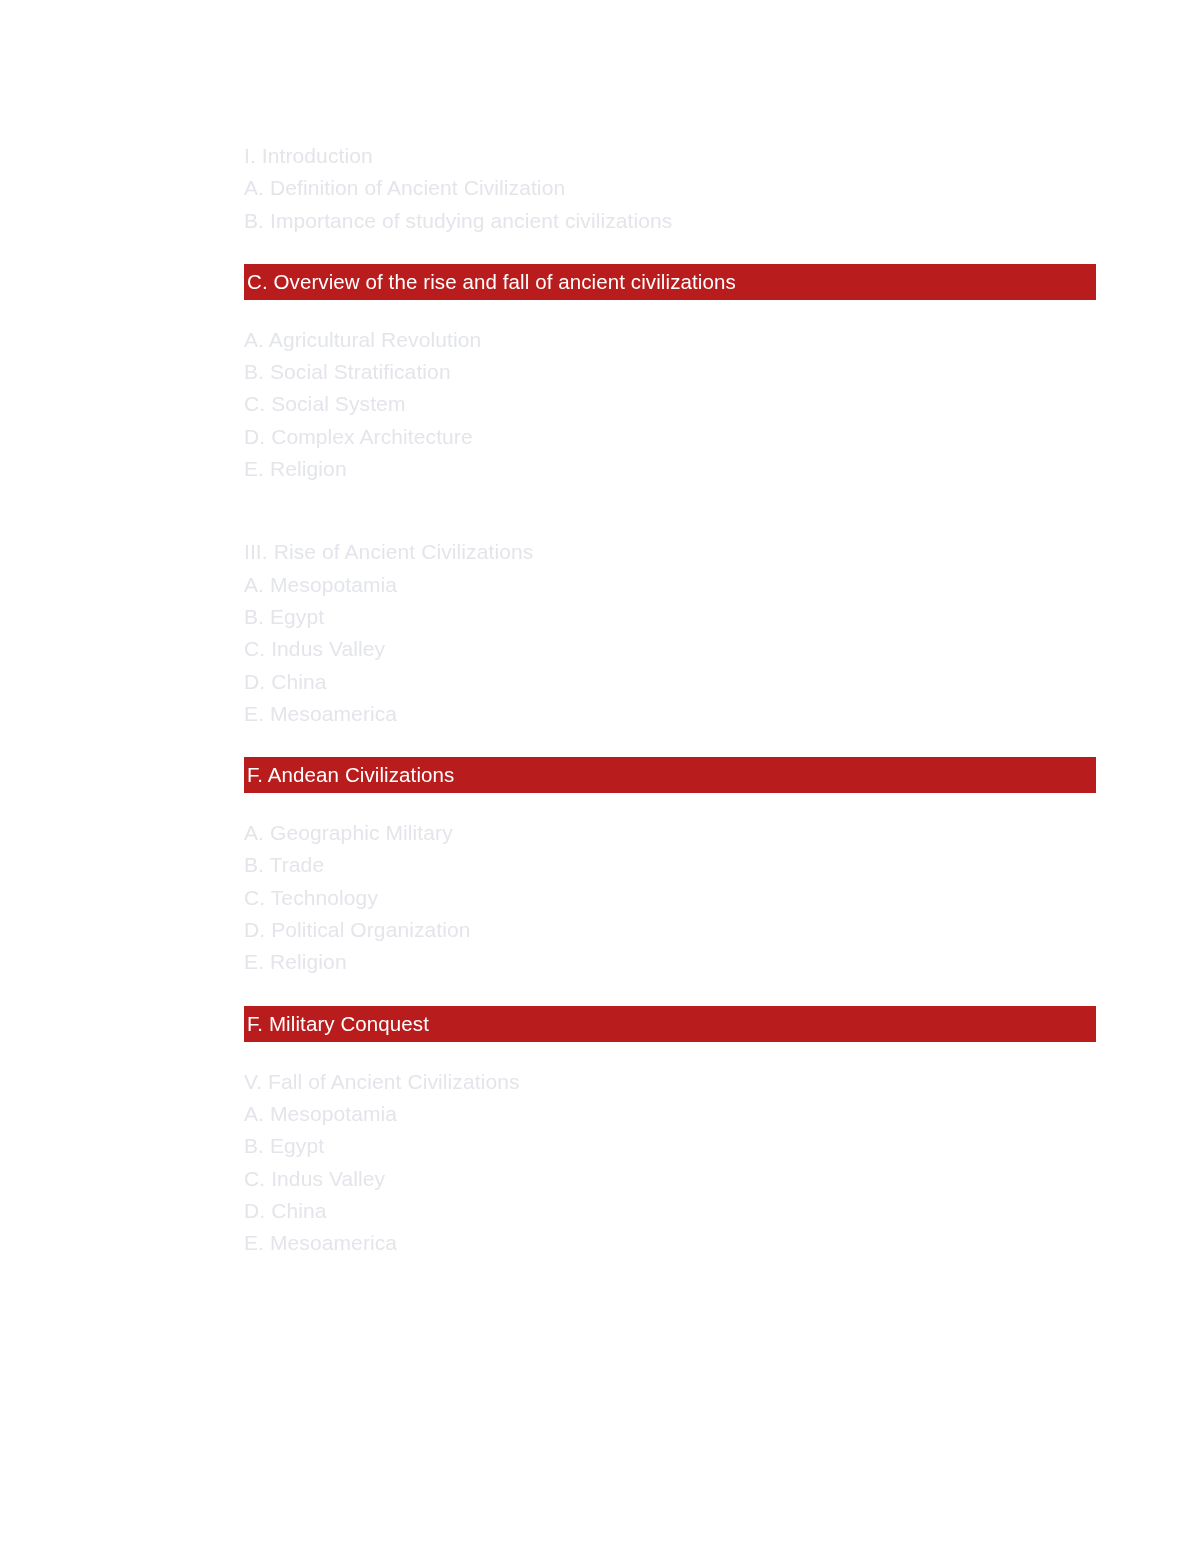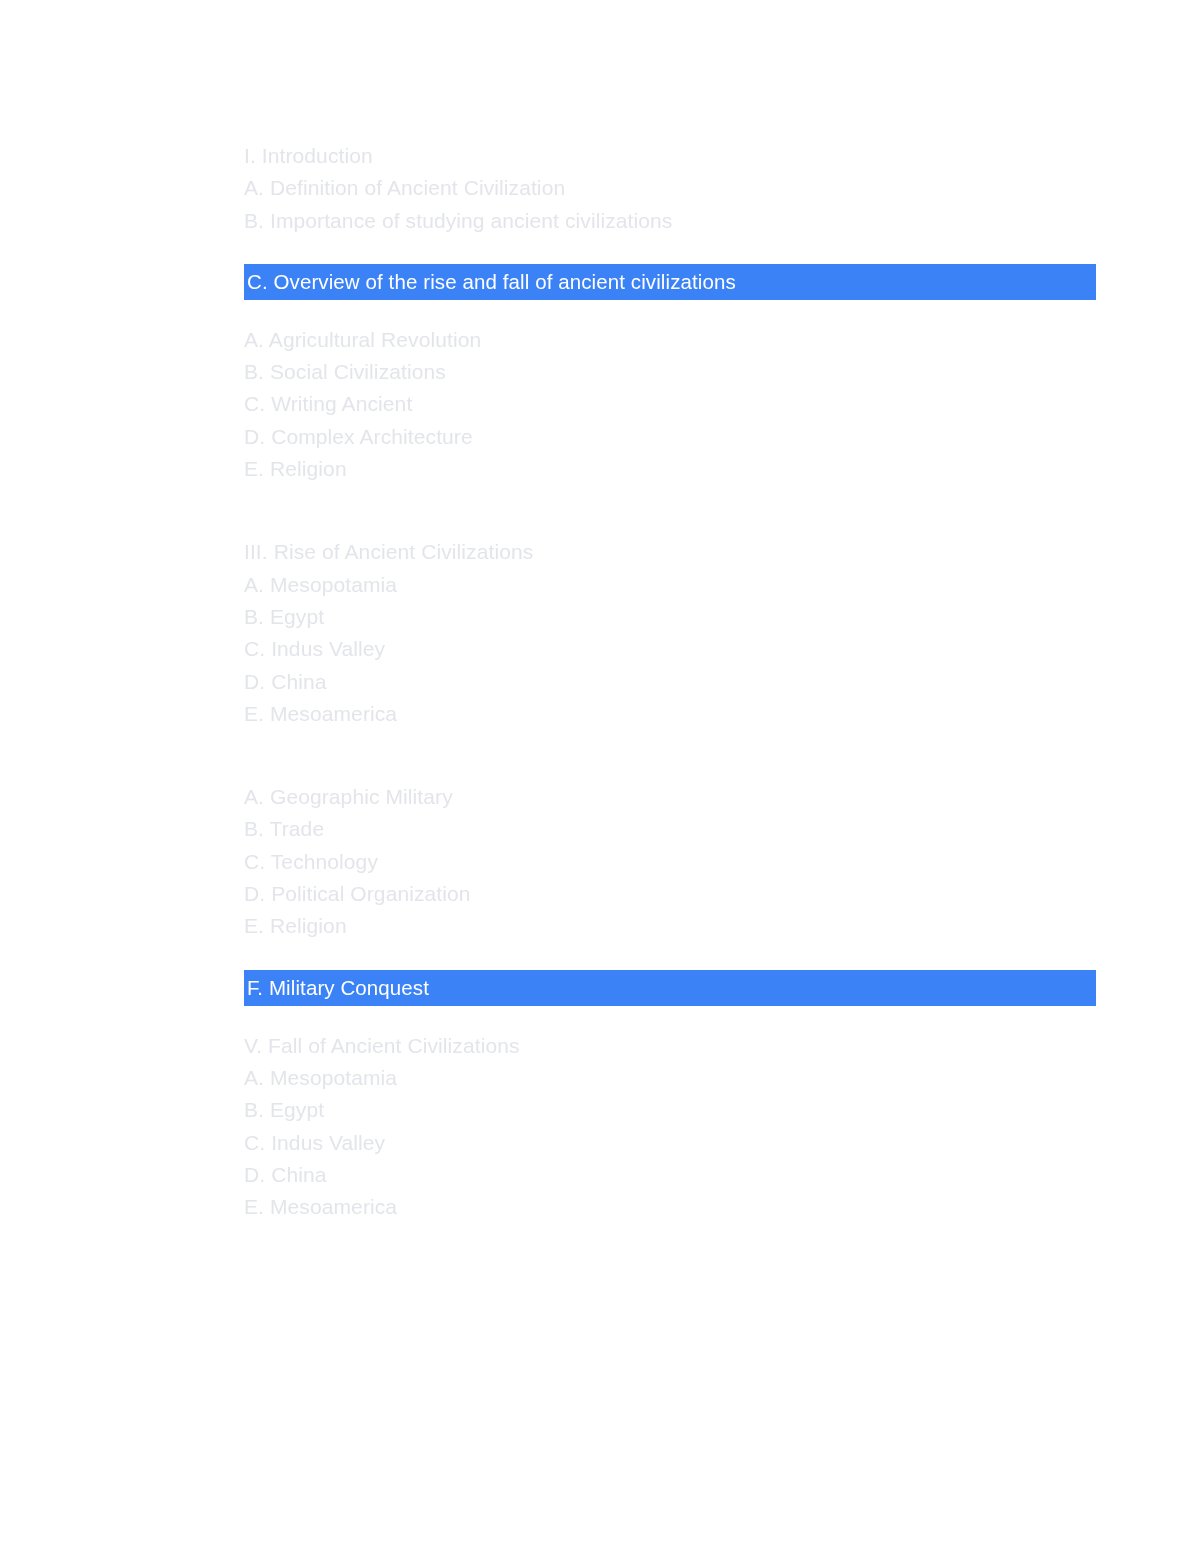--- a/index.html
+++ b/index.html
@@ -29,21 +29,21 @@
   
   .outline-line {
     font-size: 21px;
     line-height: 32.3px;
     color: #e3e5ea;
     letter-spacing: 0.1px;
     white-space: nowrap;
   }
   
   .highlight-bar {
-    background: #3b82f6;
+    background: #b91c1c;
     color: #ffffff;
     width: 920px;
     box-sizing: border-box;
     height: 36px;
     line-height: 36px;
     padding-left: 3px;
     font-size: 20.5px;
     letter-spacing: 0.1px;
     white-space: nowrap;
     overflow: hidden;
@@ -66,39 +66,40 @@
       <div class="outline-line">A. Definition of Ancient Civilization</div>
       <div class="outline-line">B. Importance of studying ancient civilizations</div>
     </div>
 
     <div class="gap-before-bar"></div>
     <div class="highlight-bar">C. Overview of the rise and fall of ancient civilizations</div>
     <div class="gap-after-bar"></div>
 
     <div class="block">
       <div class="outline-line">A. Agricultural Revolution</div>
-      <div class="outline-line">B. Social Civilizations</div>
-      <div class="outline-line">C. Writing Ancient</div>
+      <div class="outline-line">B. Social Stratification</div>
+      <div class="outline-line">C. Social System</div>
       <div class="outline-line">D. Complex Architecture</div>
       <div class="outline-line">E. Religion</div>
     </div>
 
     <div class="gap-before-bar"></div>
     <div class="gap-after-bar"></div>
 
     <div class="block">
       <div class="outline-line">III. Rise of Ancient Civilizations</div>
       <div class="outline-line">A. Mesopotamia</div>
       <div class="outline-line">B. Egypt</div>
       <div class="outline-line">C. Indus Valley</div>
       <div class="outline-line">D. China</div>
       <div class="outline-line">E. Mesoamerica</div>
     </div>
 
     <div class="gap-before-bar"></div>
+    <div class="highlight-bar">F. Andean Civilizations</div>
     <div class="gap-after-bar"></div>
 
     <div class="block">
       <div class="outline-line">A. Geographic Military</div>
       <div class="outline-line">B. Trade</div>
       <div class="outline-line">C. Technology</div>
       <div class="outline-line">D. Political Organization</div>
       <div class="outline-line">E. Religion</div>
     </div>
 

